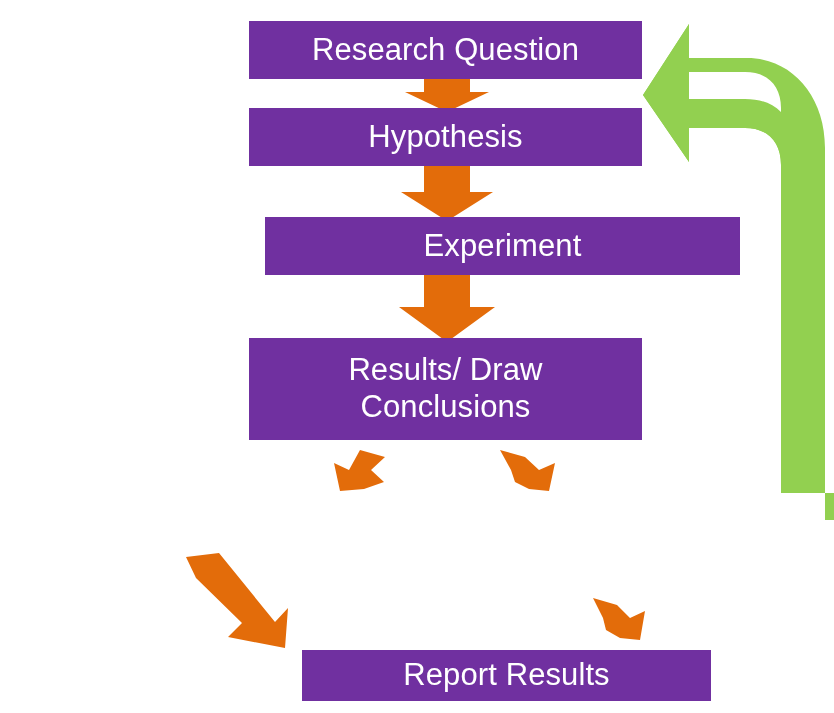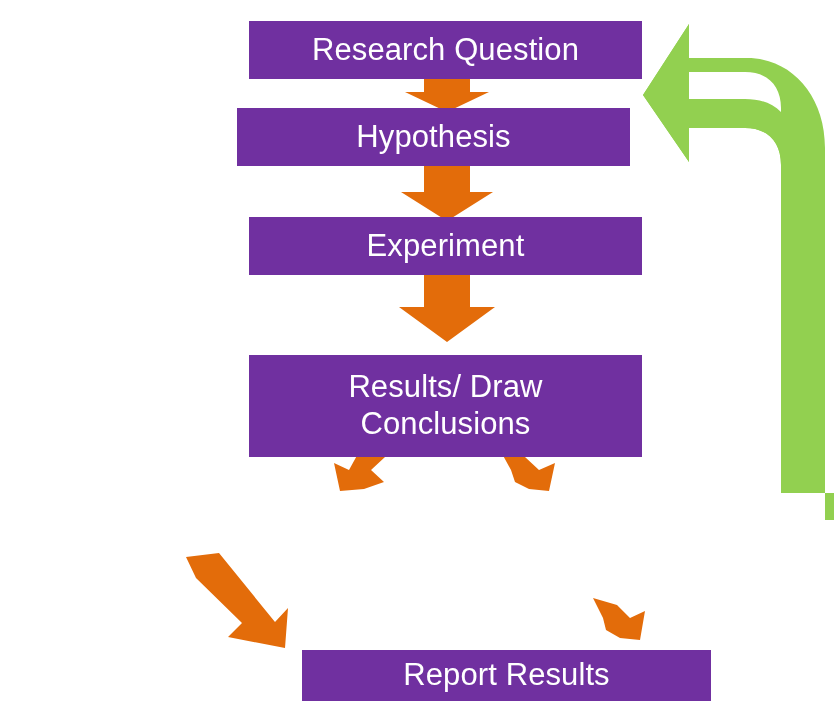--- a/index.html
+++ b/index.html
@@ -34,23 +34,23 @@
     box-sizing: border-box;
     padding: 0 0;
     z-index: 3;
   }
   .node-label {
     display: block;
     white-space: pre-line;
   }
   
   #node-research-question { left: 249px; top: 21px;  width: 393px; height: 58px; }
-  #node-hypothesis        { left: 237px; top: 108px; width: 393px; height: 58px; justify-content: center; }
-  #node-experiment        { left: 249px; top: 217px; width: 393px; height: 58px; }
-  #node-results           { left: 249px; top: 338px; width: 393px; height: 102px; margin-top: 17px; }
+  #node-hypothesis        { left: 249px; top: 108px; width: 393px; height: 58px; justify-content: center; }
+  #node-experiment        { left: 265px; top: 217px; width: 475px; height: 58px; }
+  #node-results           { left: 249px; top: 338px; width: 393px; height: 102px; }
   #node-supported         { left: 3px;   top: 491px; width: 393px; height: 57px; }
   #node-not-supported     { left: 435px; top: 491px; width: 399px; height: 102px; }
   #node-report            { left: 258px; top: 650px; width: 409px; height: 51px; margin-left: 44px; }
 
   
   .arrow-layer {
     position: absolute;
     left: 0;
     top: 0;
     width: 834px;

